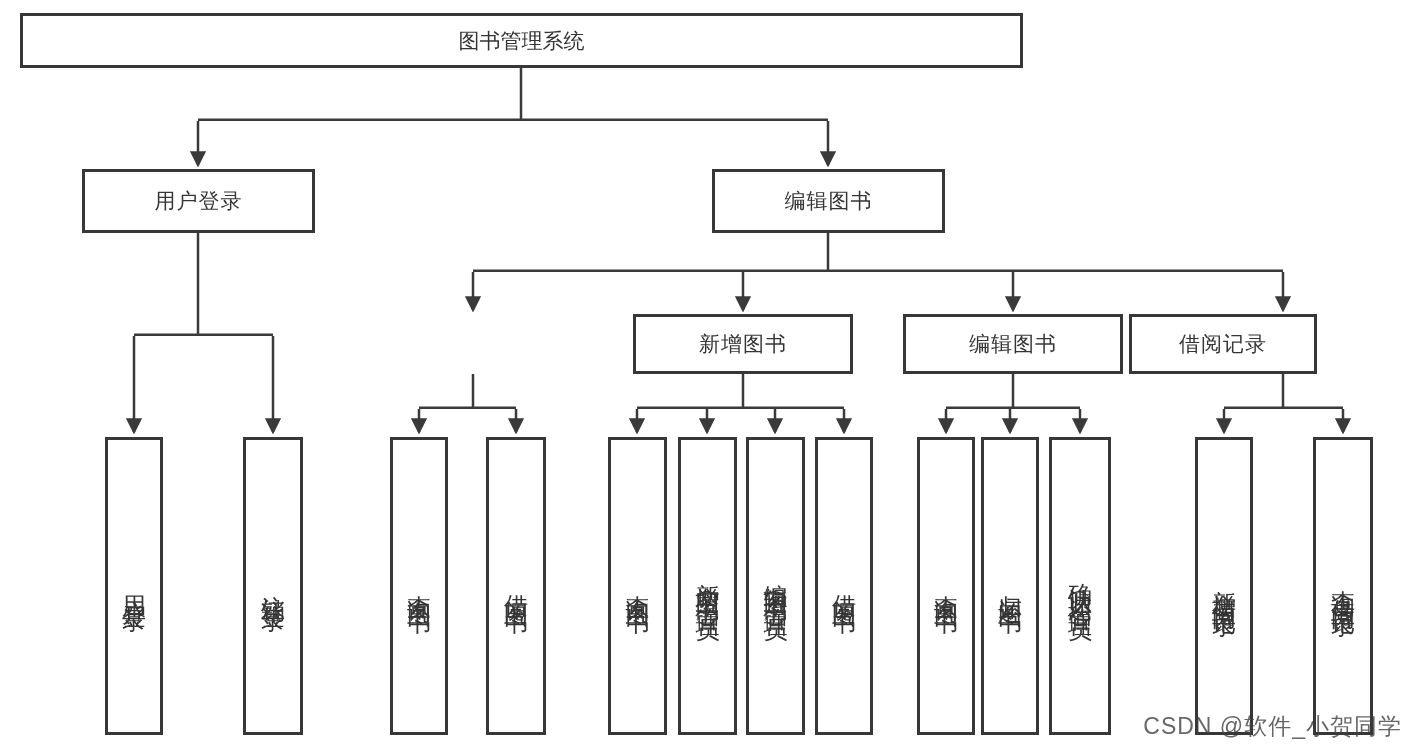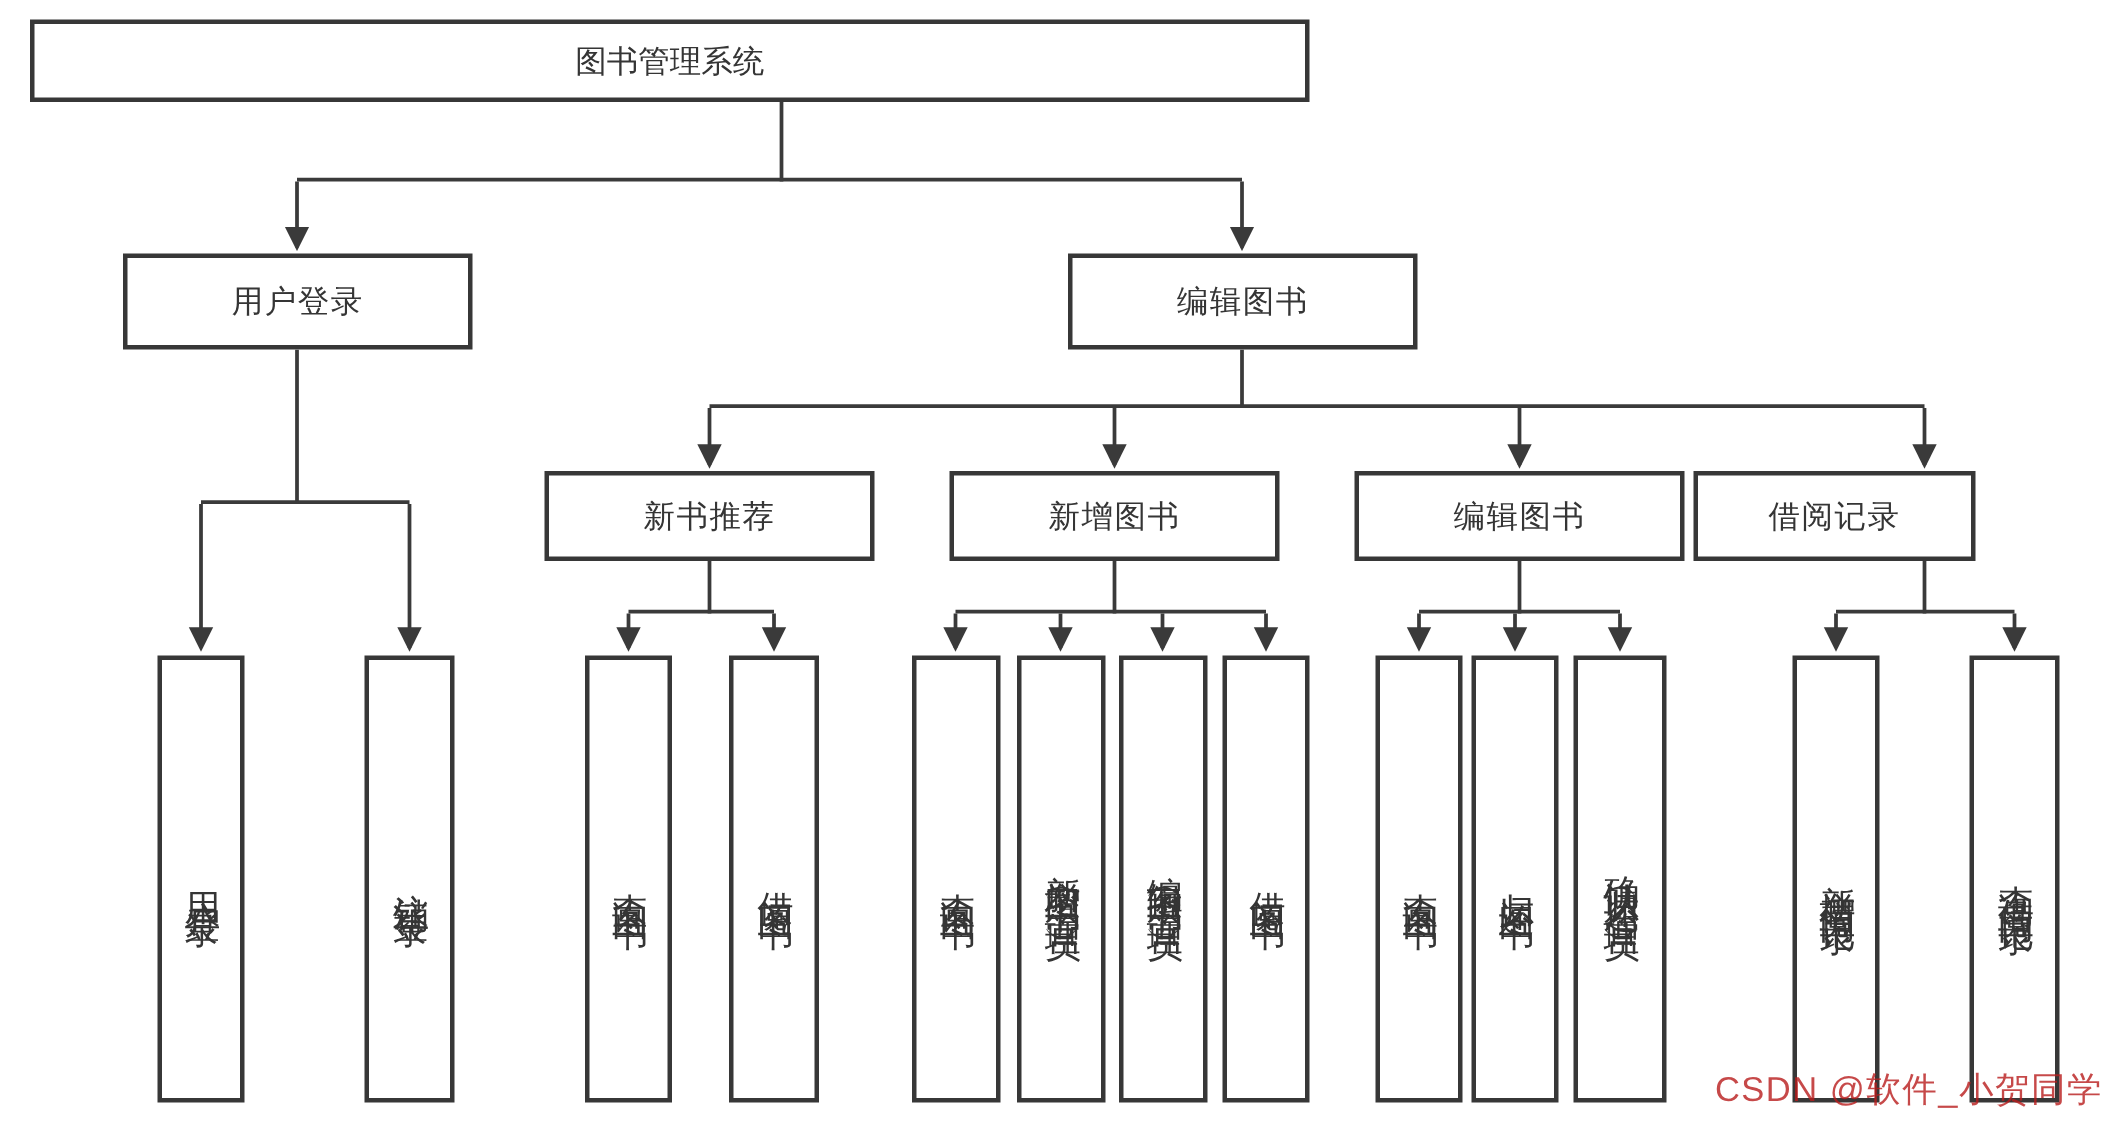--- a/index.html
+++ b/index.html
@@ -14,21 +14,21 @@
     z-index:2;text-align:center;
   }
   .hbox{font-size:21px;letter-spacing:1px;}
   .root{font-size:21px;}
   .vbox{
     writing-mode:vertical-rl;text-orientation:mixed;
     font-size:24px;letter-spacing:5px;line-height:1;
   }
   .watermark{
     position:absolute;right:3px;top:711px;z-index:6;
-    font-size:23px;letter-spacing:1px;color:#b91c1c;opacity:.8;
+    font-size:23px;letter-spacing:1px;color:#404040;opacity:.8;
     font-family:"Liberation Sans","DejaVu Sans",sans-serif;white-space:nowrap;
   }
 </style>
 </head>
 <body>
 
 <div class="stage">
 
   <svg class="wires" viewBox="0 0 1405 747" xmlns="http://www.w3.org/2000/svg">
     <defs>
@@ -73,26 +73,25 @@
       <path d="M1010 409 V432" marker-end="url(#arw)"></path>
       <path d="M1080 409 V432" marker-end="url(#arw)"></path>
 
       <path d="M1283 374 V409"></path>
       <path d="M1224 407.8 H1343"></path>
       <path d="M1224 409 V432" marker-end="url(#arw)"></path>
       <path d="M1343 409 V432" marker-end="url(#arw)"></path>
     </g>
   </svg>
 
-  <div class="box root" style="left:20px;top:13px;width:853px;height:55px">图书管理系统</div>
+  <div class="box root" style="left:20px;top:13px;width:1003px;height:55px">图书管理系统</div>
 
   <div class="box hbox" style="left:82px;top:169px;width:233px;height:64px">用户登录</div>
   <div class="box hbox" style="left:712px;top:169px;width:233px;height:64px">编辑图书</div>
 
-  <div class="box hbox" style="left:363px;top:314px;width:220px;height:60px">新书推荐</div>
   <div class="box hbox" style="left:633px;top:314px;width:220px;height:60px">新增图书</div>
   <div class="box hbox" style="left:903px;top:314px;width:220px;height:60px">编辑图书</div>
   <div class="box hbox" style="left:1129px;top:314px;width:188px;height:60px">借阅记录</div>
 
   <div class="box vbox" style="left:105px;top:437px;width:58px;height:298px">用户登录</div>
   <div class="box vbox" style="left:243px;top:437px;width:60px;height:298px">注销登录</div>
 
   <div class="box vbox" style="left:390px;top:437px;width:58px;height:298px">查询图书</div>
   <div class="box vbox" style="left:486px;top:437px;width:60px;height:298px">借阅图书</div>
 

